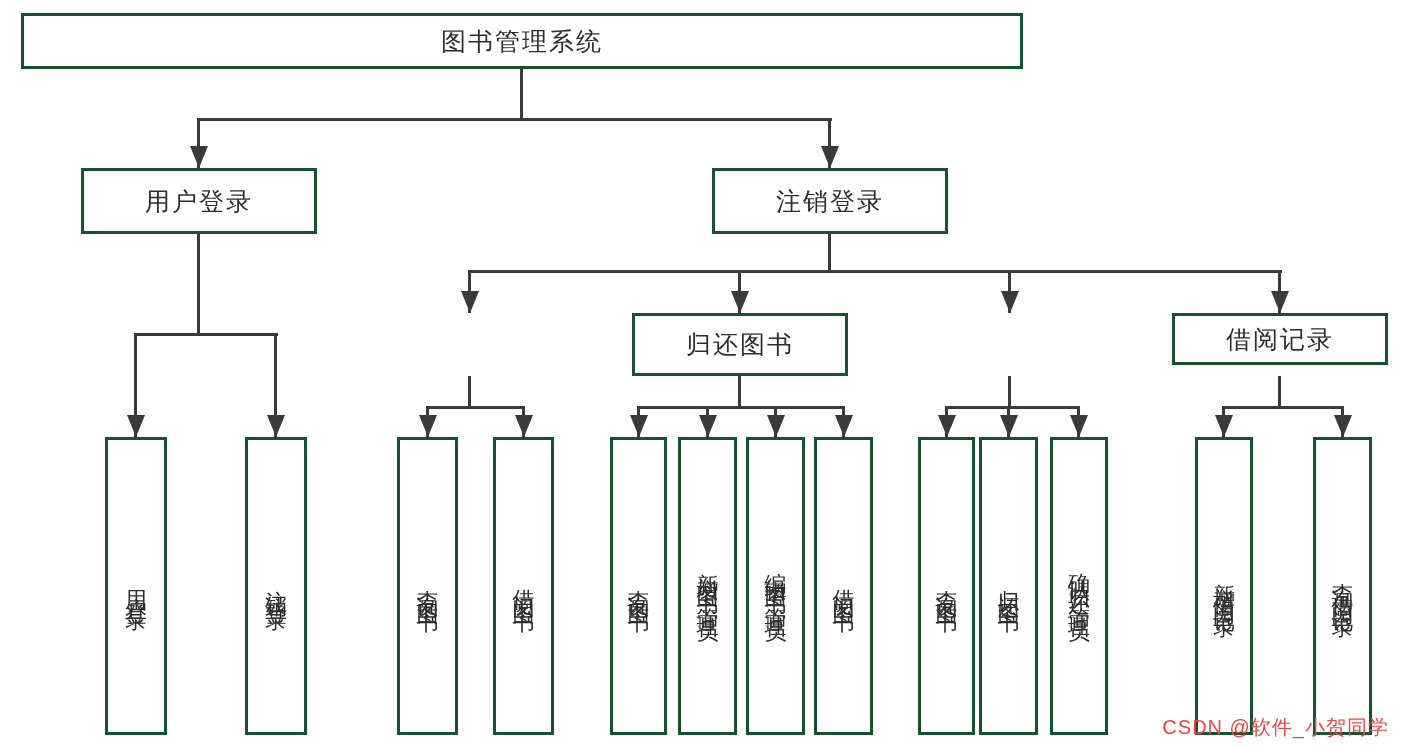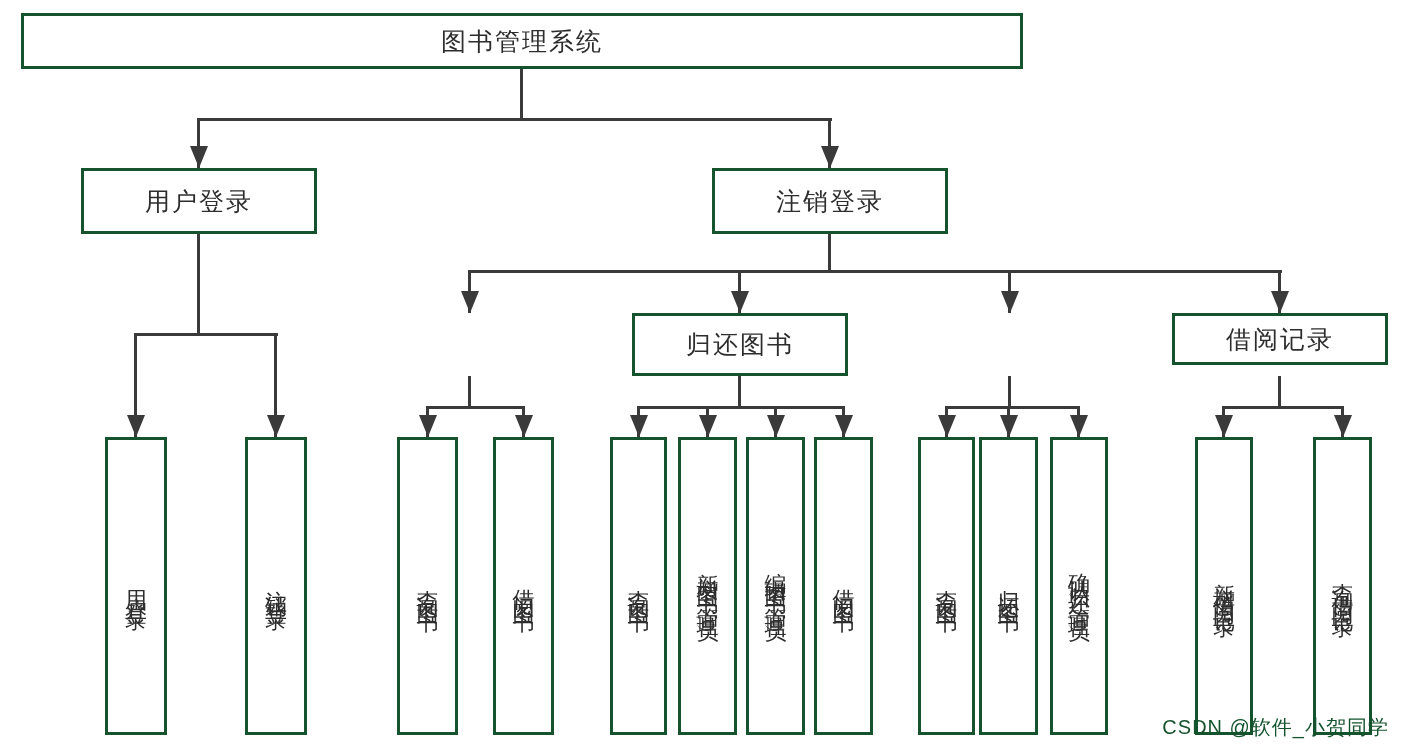--- a/index.html
+++ b/index.html
@@ -25,21 +25,21 @@
   .hline { height:3px; }
   .arrow { position:absolute; width:3px; background:#3a3a3a; }
   .arrow::after {
     content:""; position:absolute; bottom:0; left:50%; margin-left:-9px;
     width:0; height:0;
     border-left:9px solid transparent; border-right:9px solid transparent;
     border-top:22px solid #3a3a3a;
   }
   .watermark {
     position:absolute; right:16px; bottom:6px;
-    font-size:20px; color:#14532d; letter-spacing:1px; white-space:nowrap;
+    font-size:20px; color:#ef4444; letter-spacing:1px; white-space:nowrap;
   }
 </style>
 </head>
 <body>
 
 <div class="canvas">
 
   <div class="box hbox" style="left:21px;top:13px;width:1002px;height:56px">图书管理系统</div>
 
   <div class="stem" style="left:520px;top:69px;height:51px"></div>

